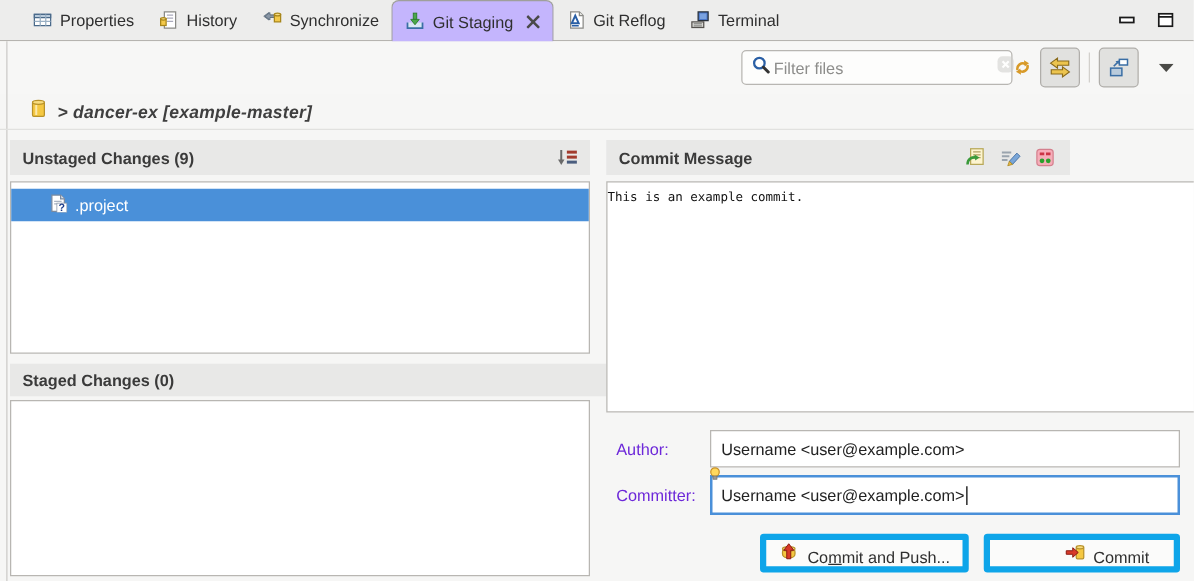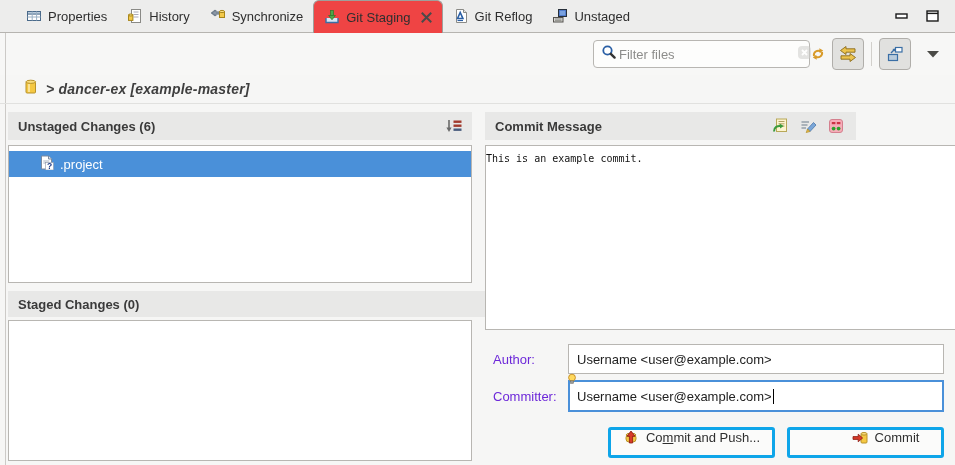--- a/index.html
+++ b/index.html
@@ -4,21 +4,21 @@
 <style>
   * { margin:0; padding:0; box-sizing:border-box; }
   html,body { width:955px; height:465px; }
   body { font-family:"Liberation Sans", sans-serif; background:#f6f6f5; overflow:hidden; }
   .app { position:relative; width:955px; height:465px; background:#f6f6f5; }
 
   
   .tabbar { position:absolute; left:0; top:0; width:955px; height:33px; background:#ededec;
             border-bottom:1px solid #b6b4b0; display:flex; align-items:stretch; padding-left:16px; }
   .tab { display:flex; align-items:center; gap:6px; padding:0 10px; font-size:13px; color:#2f2f2f; cursor:default; }
-  .tab.active { background:#ef4444; border:1px solid #9f9f9b; border-bottom:none;
+  .tab.active { background:#c4b5fd; border:1px solid #9f9f9b; border-bottom:none;
                 border-radius:6px 6px 0 0; margin-bottom:-1px; position:relative; z-index:2; }
   .tab .ticon { display:inline-flex; width:16px; height:16px; }
   .tab .close { margin-left:4px; display:inline-flex; }
   .win-controls { margin-left:auto; display:flex; align-items:center; gap:18px; padding-right:16px; }
   .win-controls span { display:inline-flex; cursor:default; }
 
   
   .toolbar { position:absolute; left:0; top:33px; width:955px; height:42px; background:#f7f7f6; }
   .left-edge { position:absolute; left:5px; top:33px; width:1px; height:432px; background:#cccac7; }
   .filterbox { position:absolute; left:593px; top:7px; width:217px; height:28px; background:#fdfdfc;
@@ -66,22 +66,22 @@
   .person-input { flex:1; height:30px; border:1px solid #b8b6b2; background:#fff; font-family:"Liberation Sans",sans-serif;
                   font-size:13px; color:#222; padding:0 8px; outline:none; }
   .person-input-focused { flex:1; height:32px; border:2px solid #4a90d9; background:#fff; font-size:13px; color:#222;
                   padding:0 7px; display:flex; align-items:center; position:relative; }
   .caret { display:inline-block; width:1px; height:15px; background:#000; margin-left:1px; }
   .bulb { position:absolute; left:-3px; top:-9px; }
 
   
   .btn-row { position:absolute; left:485px; top:427px; width:459px; height:31px; display:flex;
              justify-content:flex-end; gap:12px; }
-  .push-btn, .commit-btn { height:31px; background:#fbfbfa; border:3px solid #0ea5e9; border-radius:3px;
-             display:flex; align-items:flex-start; justify-content:center; gap:7px; font-size:13px; color:#2f2f2f; cursor:default; }
+  .push-btn, .commit-btn { height:31px; background:#fbfbfa; border:5px solid #0ea5e9; border-radius:3px;
+             display:flex; align-items:flex-end; justify-content:center; gap:7px; font-size:13px; color:#2f2f2f; cursor:default; }
   .push-btn { width:167px; }
   .commit-btn { width:157px;padding-left:40px; }
   .mnemonic { text-decoration:underline; }
 </style>
 </head>
 <body>
 
 <div class="app">
 
   <div class="tabbar">
@@ -150,21 +150,21 @@
     <div class="tab">
       <span class="ticon">
         <svg width="16" height="16">
             <rect x="6.5" y="1.5" width="8" height="7" fill="#4a76c8" stroke="#28303a"></rect>
             <rect x="7.8" y="2.8" width="5.4" height="4.4" fill="#7aa2e0"></rect>
             <rect x="1.5" y="9.5" width="9.5" height="4.5" fill="#d8d8d4" stroke="#55524e"></rect>
             <line x1="3" y1="11" x2="9.5" y2="11" stroke="#8a8a86"></line>
             <line x1="3" y1="12.7" x2="9.5" y2="12.7" stroke="#8a8a86"></line>
           </svg>
       </span>
-      <span>Unstaged</span>
+      <span>Terminal</span>
     </div>
     <div class="win-controls">
       <span>
         <svg width="13" height="12">
             <rect x="1" y="4" width="11" height="4" fill="#fff" stroke="#1a1a1a" stroke-width="1.4"></rect>
           </svg>
       </span>
       <span>
         <svg width="13" height="12">
             <rect x="1" y="1" width="11" height="10" fill="#fff" stroke="#1a1a1a" stroke-width="1.4"></rect>
@@ -228,21 +228,21 @@
       <svg width="12" height="16">
           <rect x="1" y="2.5" width="9.5" height="11.5" rx="1" fill="#f5c842" stroke="#b8922a"></rect>
           <ellipse cx="5.75" cy="2.8" rx="4.75" ry="1.6" fill="#f9dd7e" stroke="#b8922a"></ellipse>
           <line x1="4" y1="5" x2="4" y2="13" stroke="#fbe9ad" stroke-width="1.6"></line>
         </svg>
     </span>
     <span class="title">&gt; dancer-ex [example-master]</span>
   </div>
 
   <div class="sec-header unstaged-header">
-    <span>Unstaged Changes (6)</span>
+    <span>Unstaged Changes (9)</span>
     <span class="sort-btn">
       <svg width="17" height="14">
           <line x1="4" y1="1" x2="4" y2="9" stroke="#6a6a6a" stroke-width="1.6"></line>
           <polygon points="1.4,8.5 6.6,8.5 4,13" fill="#6a6a6a"></polygon>
           <rect x="8.5" y="1.5" width="8" height="2.4" fill="#a23b2e"></rect>
           <rect x="8.5" y="5.5" width="8" height="2.4" fill="#a23b2e"></rect>
           <rect x="8.5" y="9.5" width="8" height="2.4" fill="#4a5d7e"></rect>
         </svg>
     </span>
   </div>

